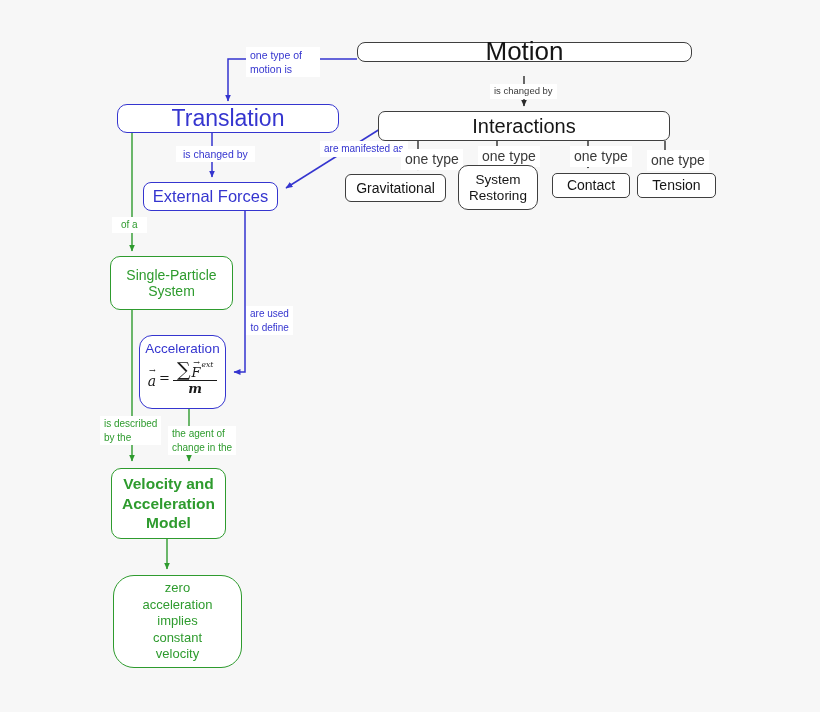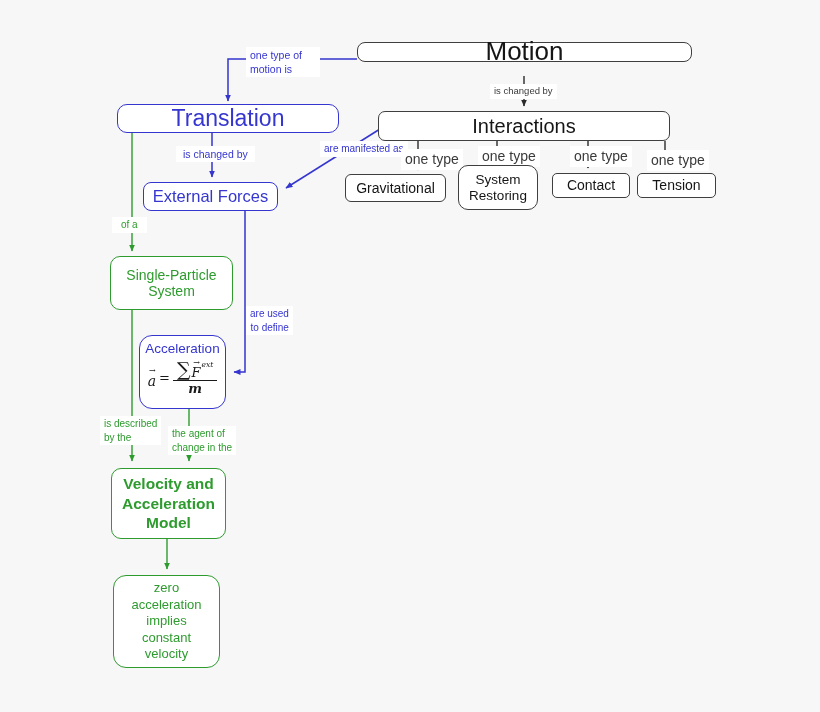--- a/index.html
+++ b/index.html
@@ -33,21 +33,21 @@
   #n-external-forces{left:143px;top:182px;width:135px;height:29px;border-radius:8px;font-size:16.5px;}
   #n-gravitational{left:345px;top:174px;width:101px;height:28px;border-radius:6px;font-size:14px;}
   #n-elastic{left:458px;top:165px;width:80px;height:45px;border-radius:10px;font-size:13.5px;}
   #n-contact{left:552px;top:173px;width:78px;height:25px;border-radius:5px;font-size:14px;}
   #n-tension{left:637px;top:173px;width:79px;height:25px;border-radius:5px;font-size:14px;}
   #n-sps{left:110px;top:256px;width:123px;height:54px;border-radius:10px;font-size:14px;}
   #n-acceleration{left:139px;top:335px;width:87px;height:74px;border-radius:13px;border-width:1.8px;
     flex-direction:column;justify-content:flex-start;padding-top:5px;}
   #n-velocity{left:111px;top:468px;width:115px;height:71px;border-radius:10px;
     font-size:15.5px;font-weight:bold;line-height:1.25;}
-  #n-zero{left:113px;top:575px;width:107px;height:93px;border-radius:13px;font-size:13px;line-height:1.28;}
+  #n-zero{left:113px;top:575px;width:129px;height:93px;border-radius:21px;font-size:13px;line-height:1.28;}
 
   
   #l-one-type-of{left:246px;top:47px;width:66px;font-size:10.5px;text-align:left;}
   #l-changed-motion{left:490px;top:84px;font-size:9.5px;}
   #l-changed-translation{left:176px;top:146px;font-size:10.5px;padding:1px 7px;}
   #l-manifested{left:320px;top:141px;}
   #l-onetype-1{left:401px;top:149px;}
   #l-onetype-2{left:478px;top:146px;}
   #l-onetype-3{left:570px;top:146px;}
   #l-onetype-4{left:647px;top:150px;}

